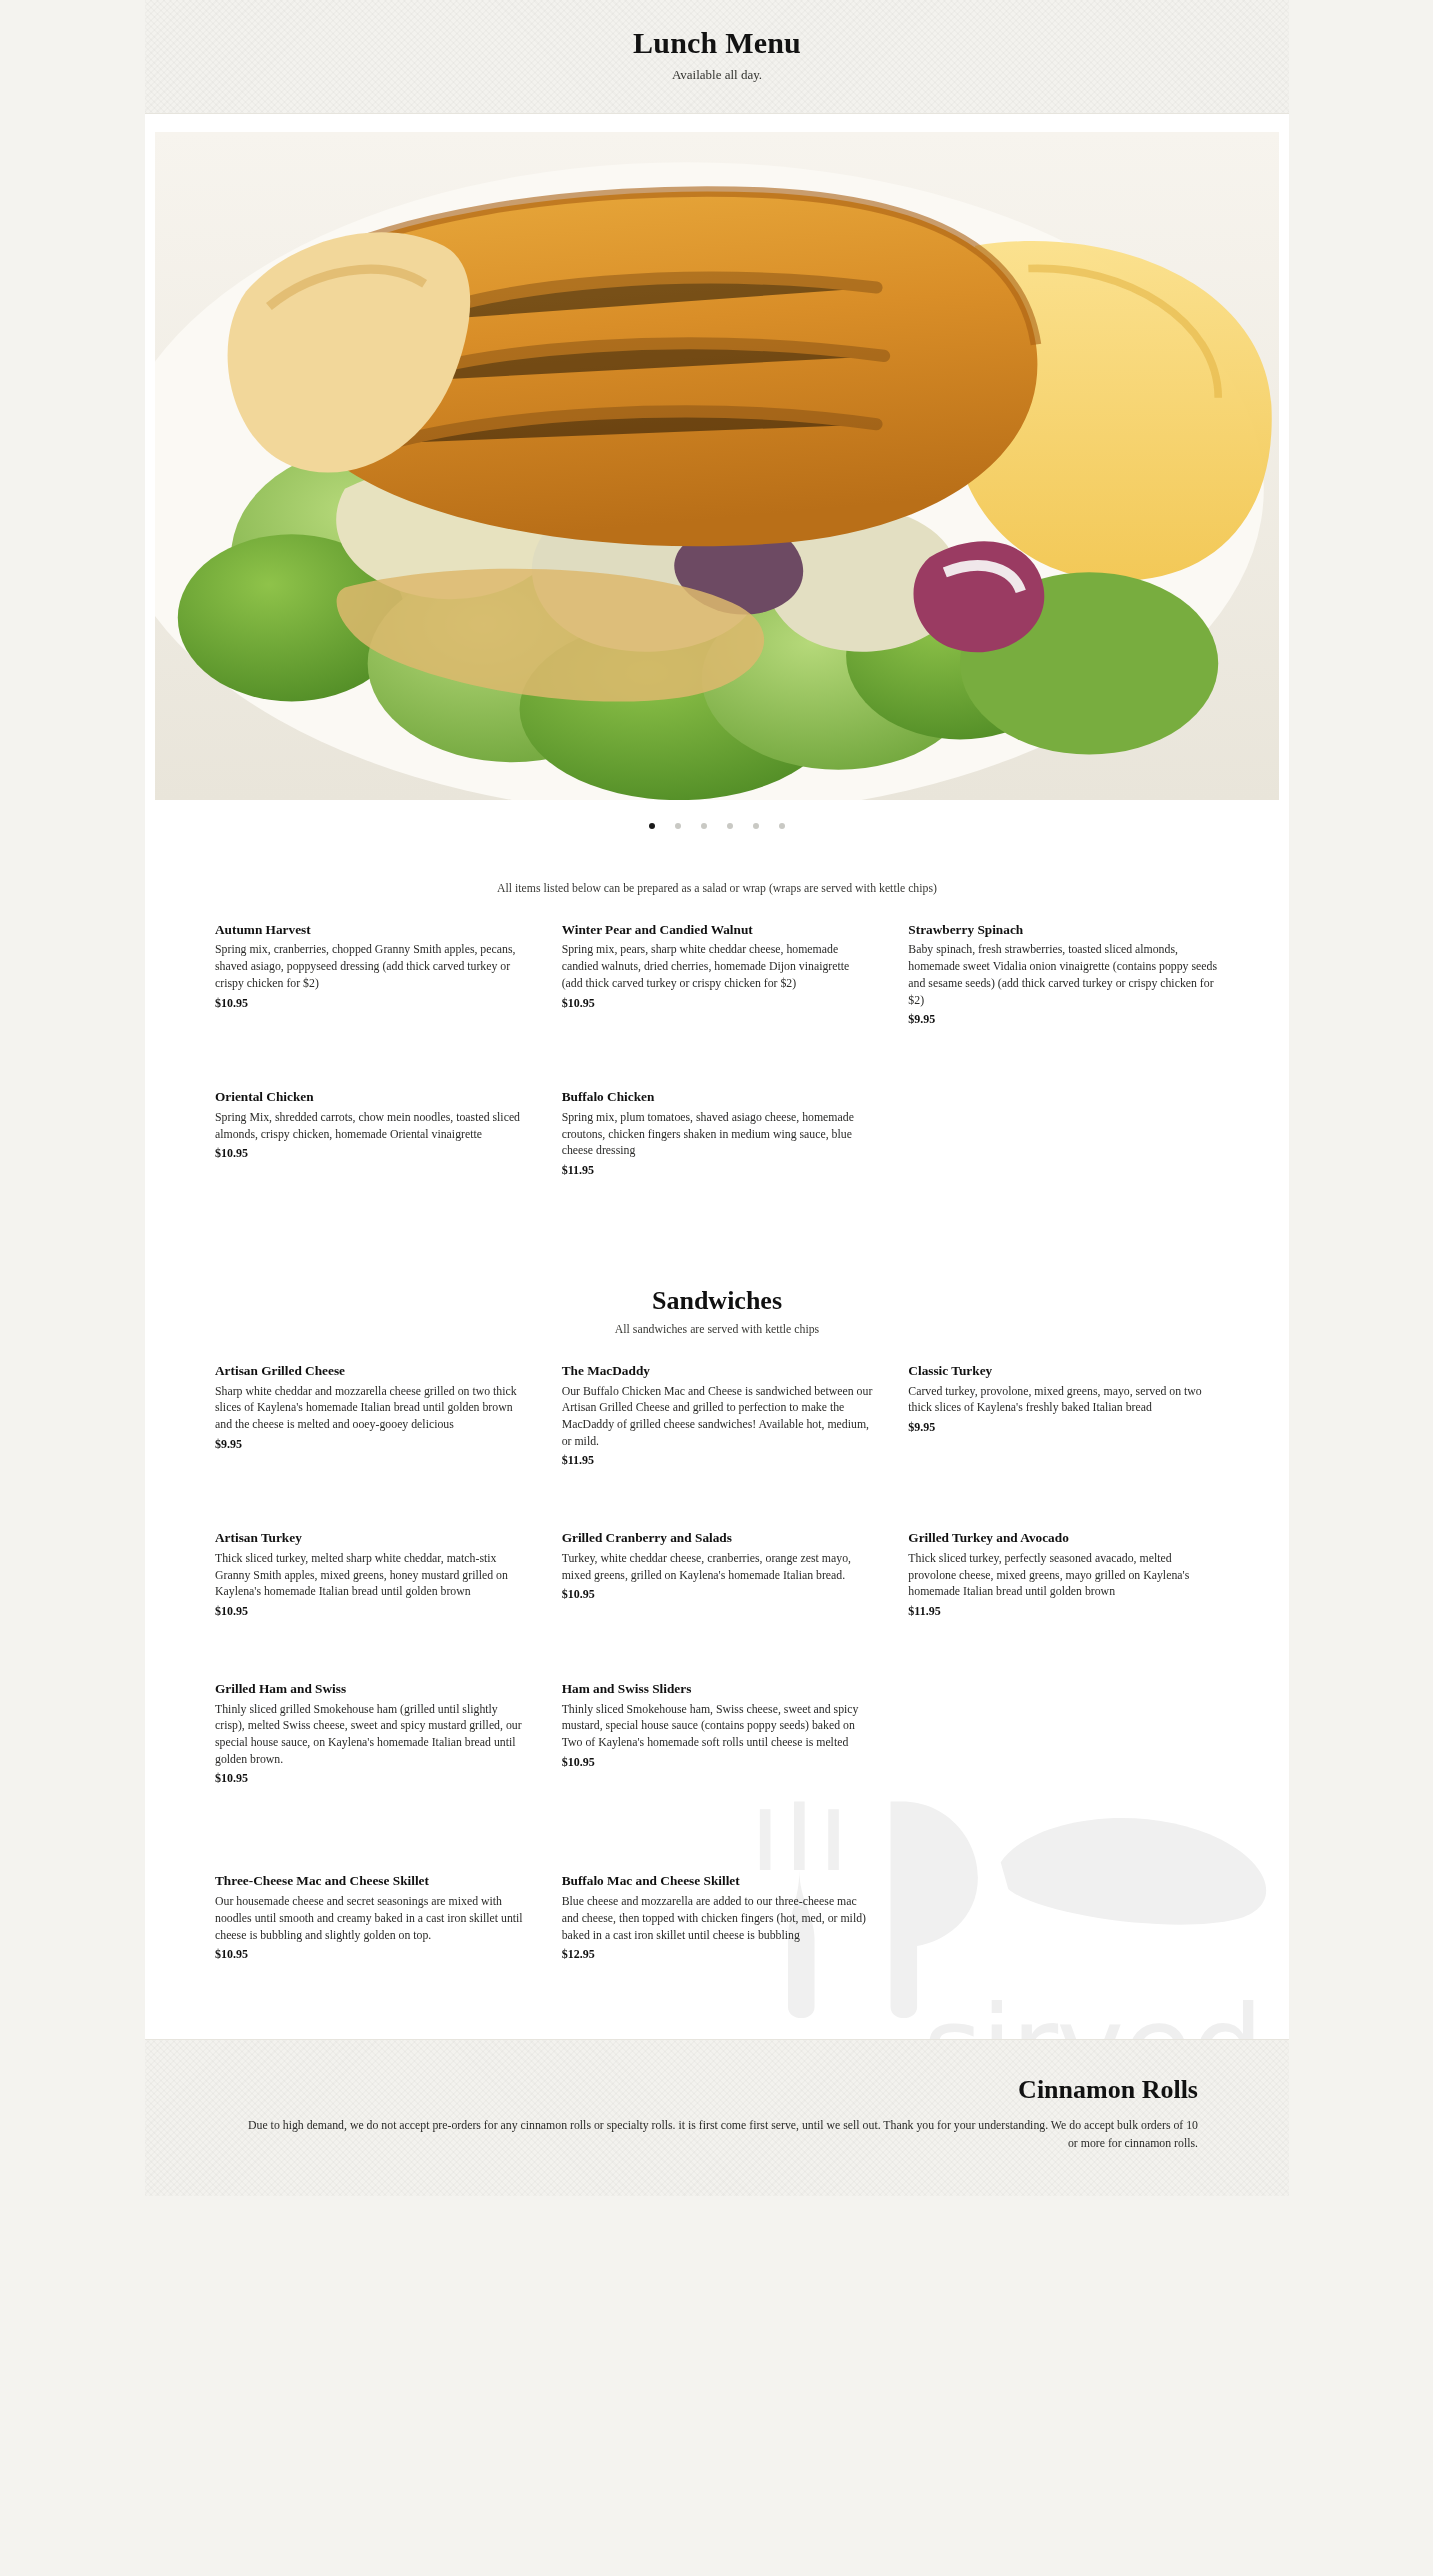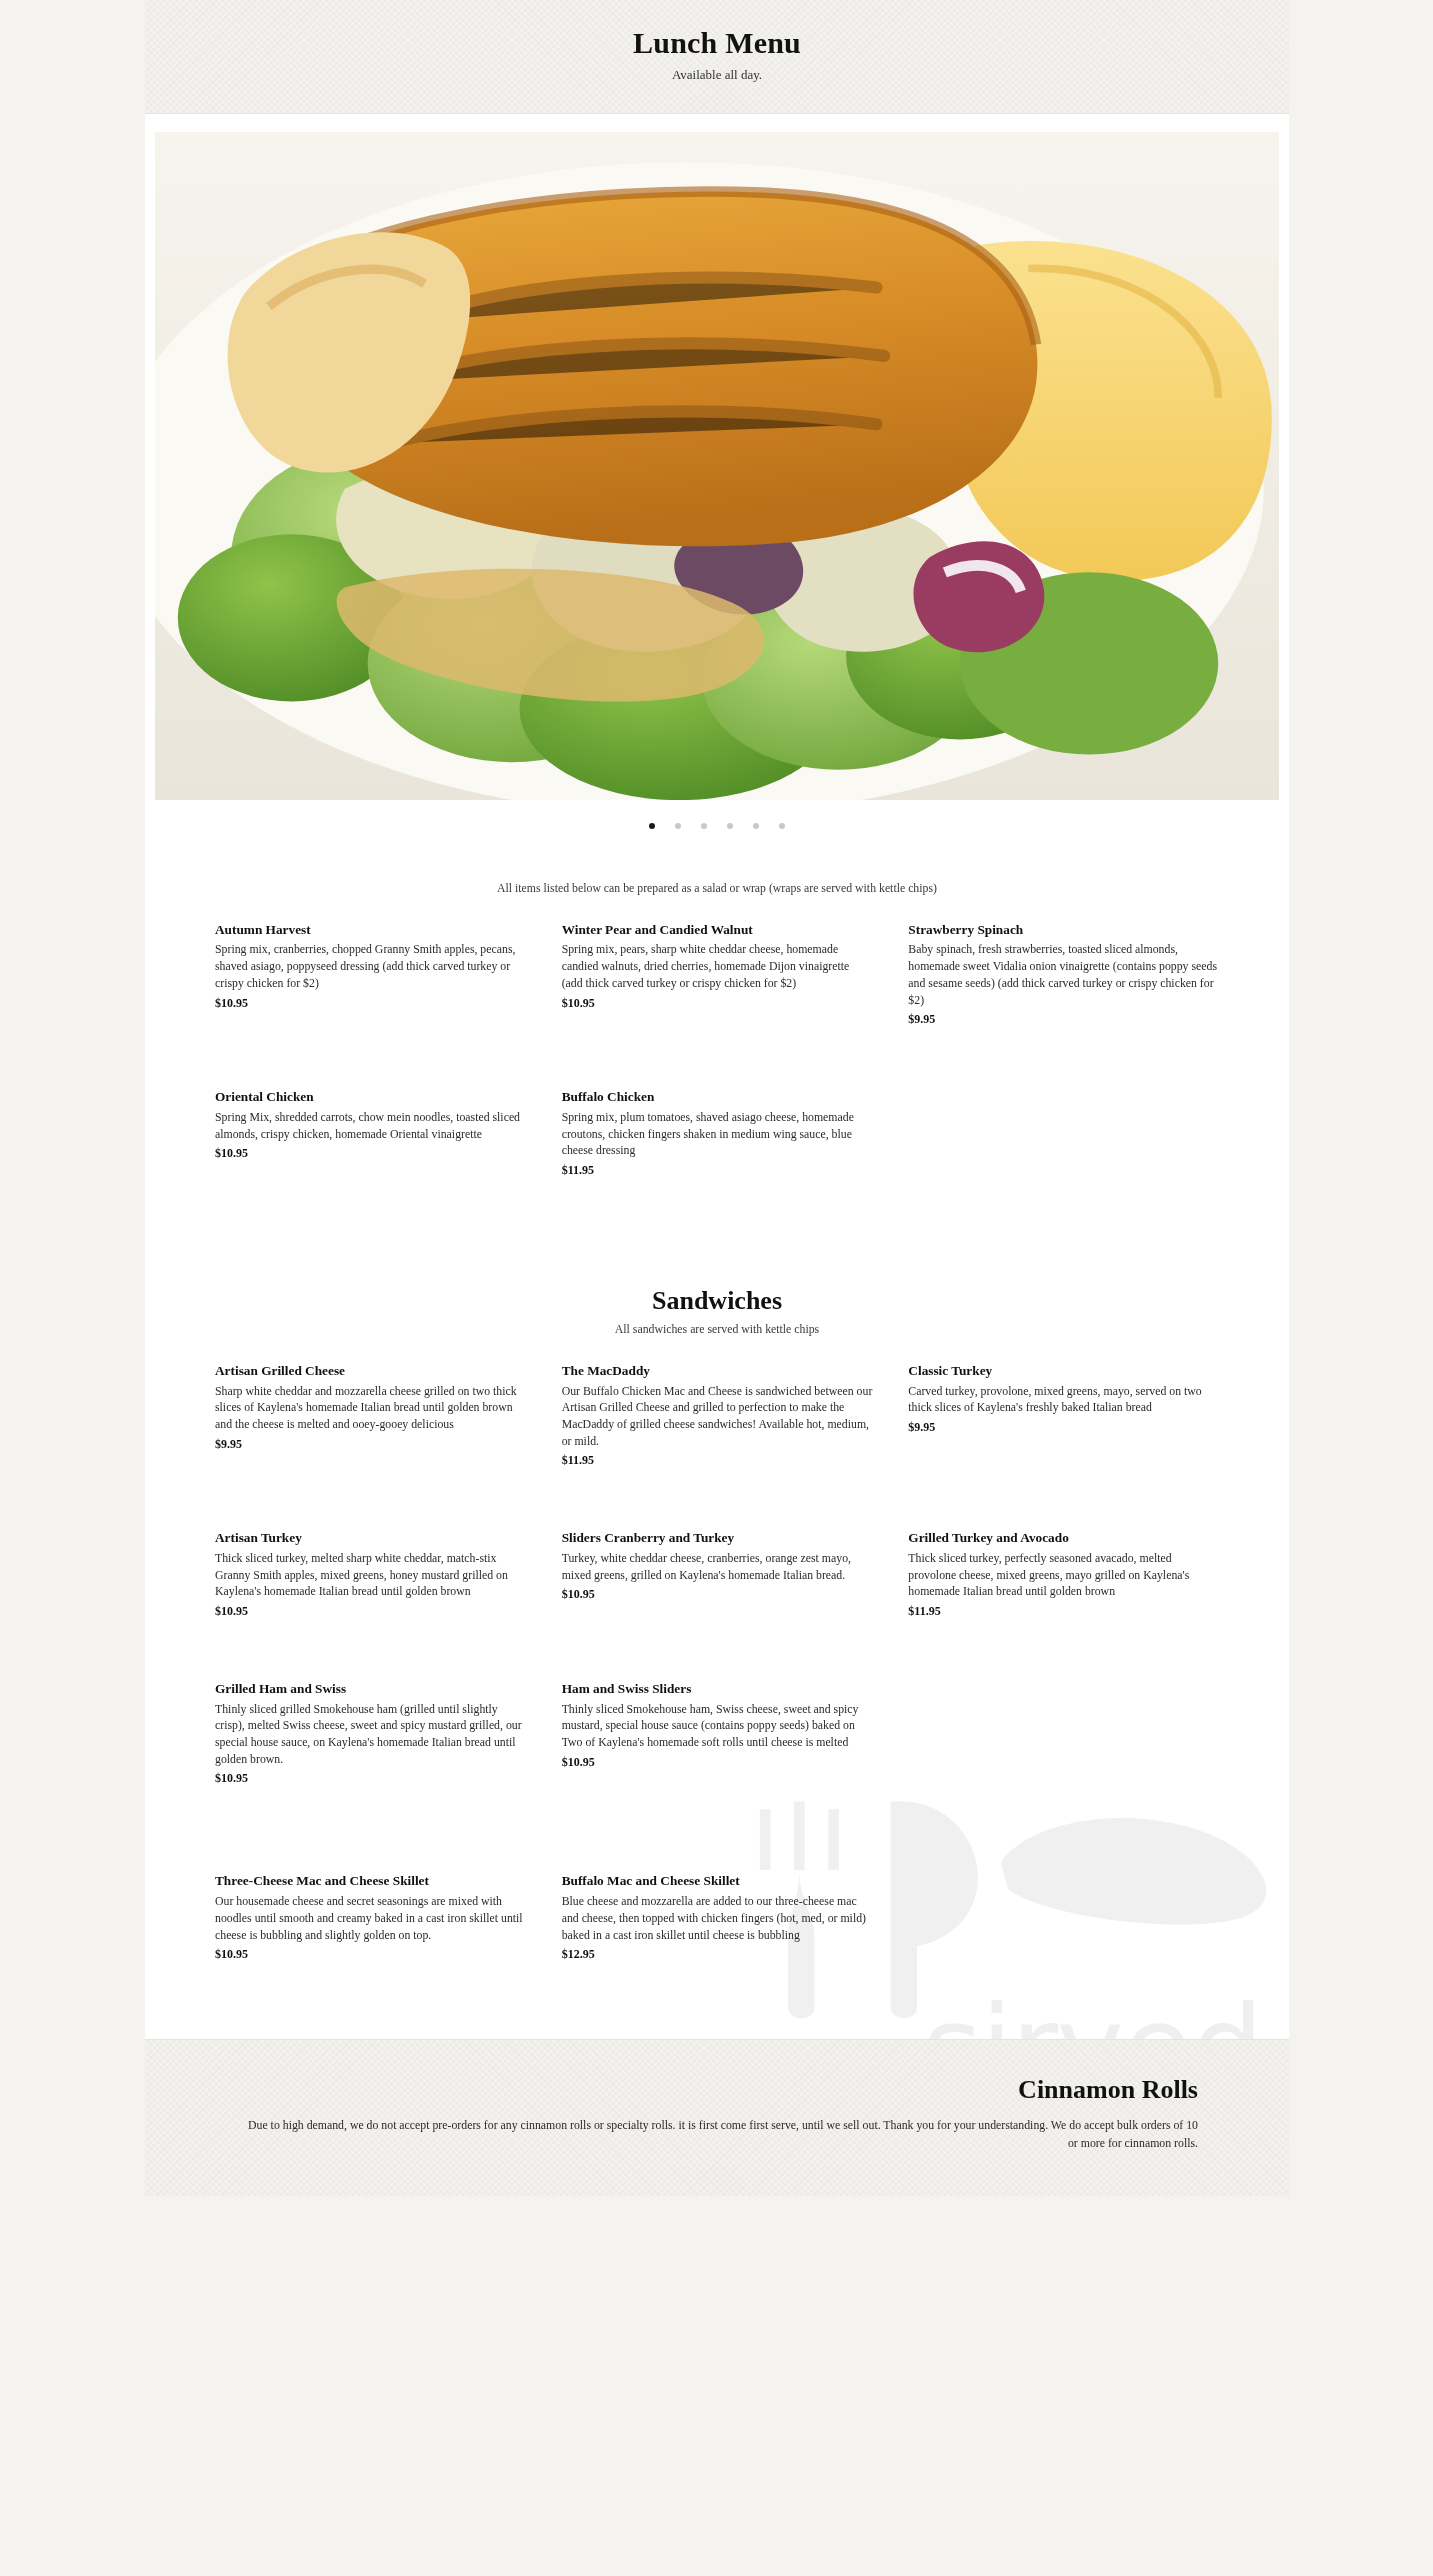--- a/index.html
+++ b/index.html
@@ -358,21 +358,21 @@
           <div class="item-name">Classic Turkey</div>
           <div class="item-desc">Carved turkey, provolone, mixed greens, mayo, served on two thick slices of Kaylena's freshly baked Italian bread</div>
           <div class="item-price">$9.95</div>
         </div>
         <div class="item">
           <div class="item-name">Artisan Turkey</div>
           <div class="item-desc">Thick sliced turkey, melted sharp white cheddar, match-stix Granny Smith apples, mixed greens, honey mustard grilled on Kaylena's homemade Italian bread until golden brown</div>
           <div class="item-price">$10.95</div>
         </div>
         <div class="item">
-          <div class="item-name">Sliders Cranberry and Turkey</div>
+          <div class="item-name">Grilled Cranberry and Salads</div>
           <div class="item-desc">Turkey, white cheddar cheese, cranberries, orange zest mayo, mixed greens, grilled on Kaylena's homemade Italian bread.</div>
           <div class="item-price">$10.95</div>
         </div>
         <div class="item">
           <div class="item-name">Grilled Turkey and Avocado</div>
           <div class="item-desc">Thick sliced turkey, perfectly seasoned avacado, melted provolone cheese, mixed greens, mayo grilled on Kaylena's homemade Italian bread until golden brown</div>
           <div class="item-price">$11.95</div>
         </div>
         <div class="item">
           <div class="item-name">Grilled Ham and Swiss</div>

